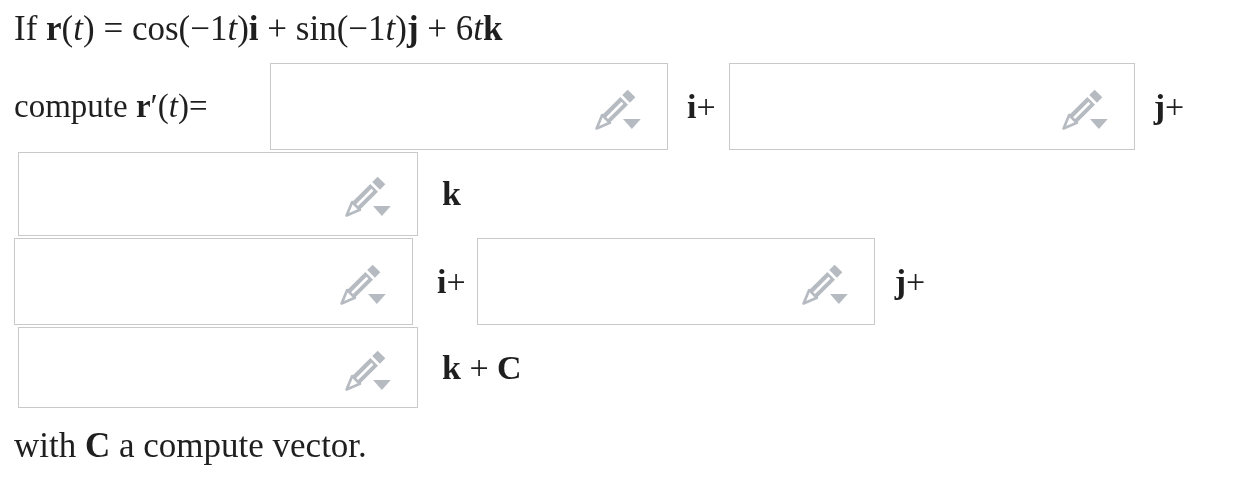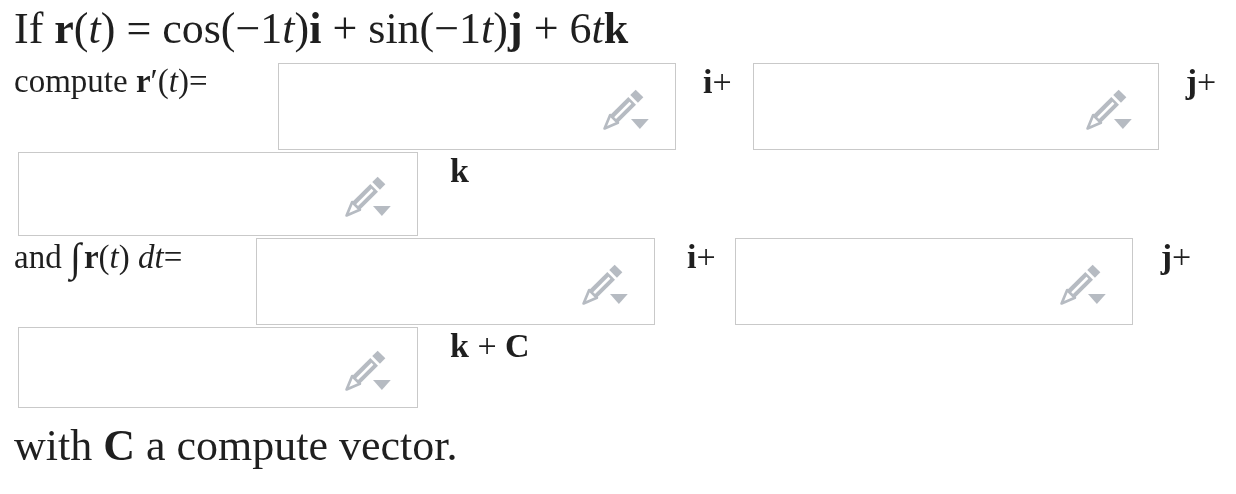--- a/index.html
+++ b/index.html
@@ -11,29 +11,28 @@
   html, body { background: #ffffff; }
   body {
     width: 1236px;
     height: 494px;
     padding: 6px 0 0 14px;
     overflow: hidden;
     font-family: "Liberation Serif", "DejaVu Serif", serif;
     color: var(--text);
   }
   .math-line {
-    font-size: 44px;
+    font-size: 35px;
     line-height: 46px;
     white-space: nowrap;
   }
   .row {
     display: flex;
-    align-items: flex-start;
+    align-items: center;
     white-space: nowrap;
-    gap: 8px;
   }
   .row-derivative { margin-top: 11px; }
   .row-k          { margin-top: 2px; }
   .row-integral   { margin-top: 2px; }
   .row-kc         { margin-top: 2px; }
   .footer-line    { margin-top: 15px; }
 
   .row .label {
     font-size: 33px;
     display: inline-block;
@@ -146,21 +145,20 @@
     <polygon points="2.9,25.1 5.8,18.2 9.8,22.2" fill="#ffffff" stroke="currentColor" stroke-width="1.4" stroke-linejoin="round"></polygon>
 
     <polygon points="16.6,20.2 25.8,20.2 21.2,25.4" fill="currentColor"></polygon>
   </svg>
 </span>
     </div>
     <span class="unit u-k"><span class="tk-bf">k</span></span>
   </div>
 
   <div class="row row-integral">
-    <span class="label label-integral"><span class="tk-rm">and </span><span class="tk-int">∫</span><span class="tk-bf">r</span><span class="tk-rm">(</span><span class="tk-it">t</span><span class="tk-rm">) </span><span class="tk-it">dt</span><span class="tk-rm">=</span></span>
     <div class="answer-box bx-w399 bx-h87">
       <span class="icon-slot">
   <svg viewBox="0 0 28 28" xmlns="http://www.w3.org/2000/svg">
 
     <polygon points="16.2,7.8 19,5 23,9 20.2,11.8" fill="currentColor"></polygon>
 
     <polygon points="5.8,18.2 15.2,8.8 19.2,12.8 9.8,22.2" fill="currentColor"></polygon>
 
     <line x1="8.2" y1="19.9" x2="16.3" y2="11.8" stroke="#ffffff" stroke-width="1.4"></line>
 

